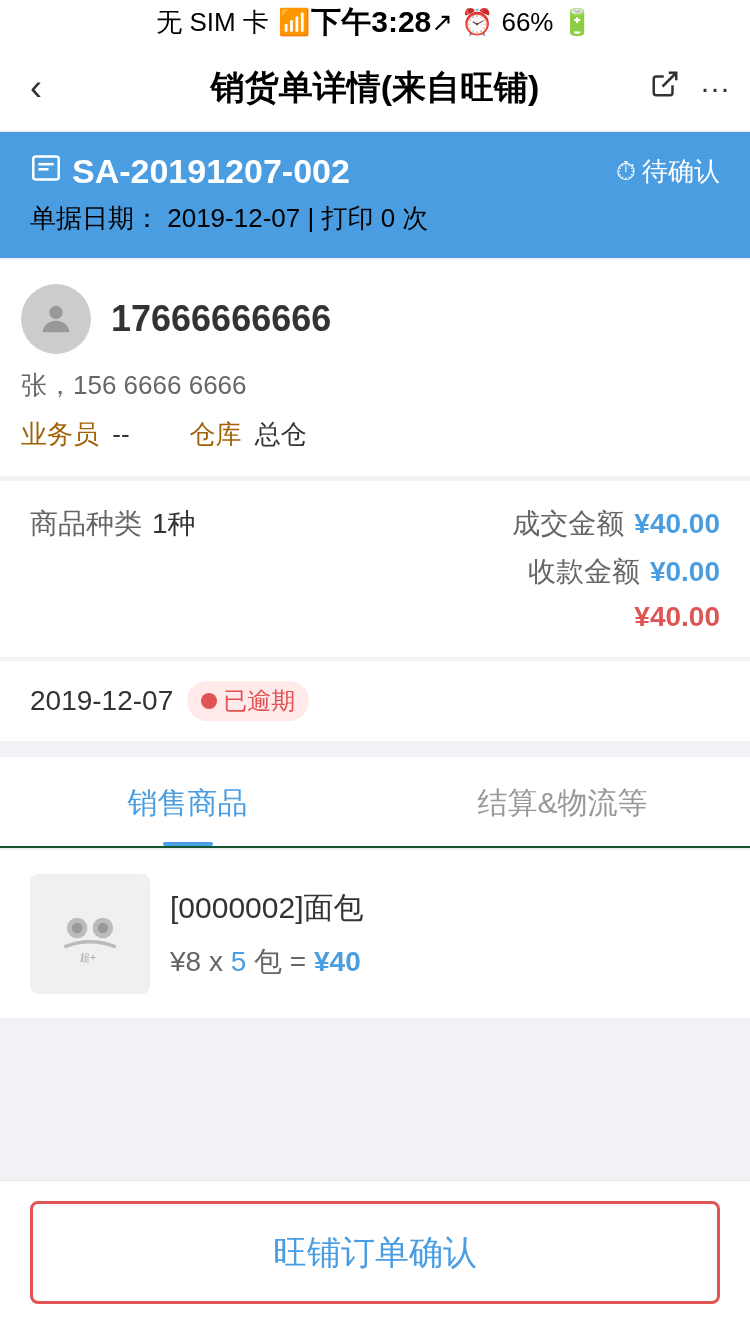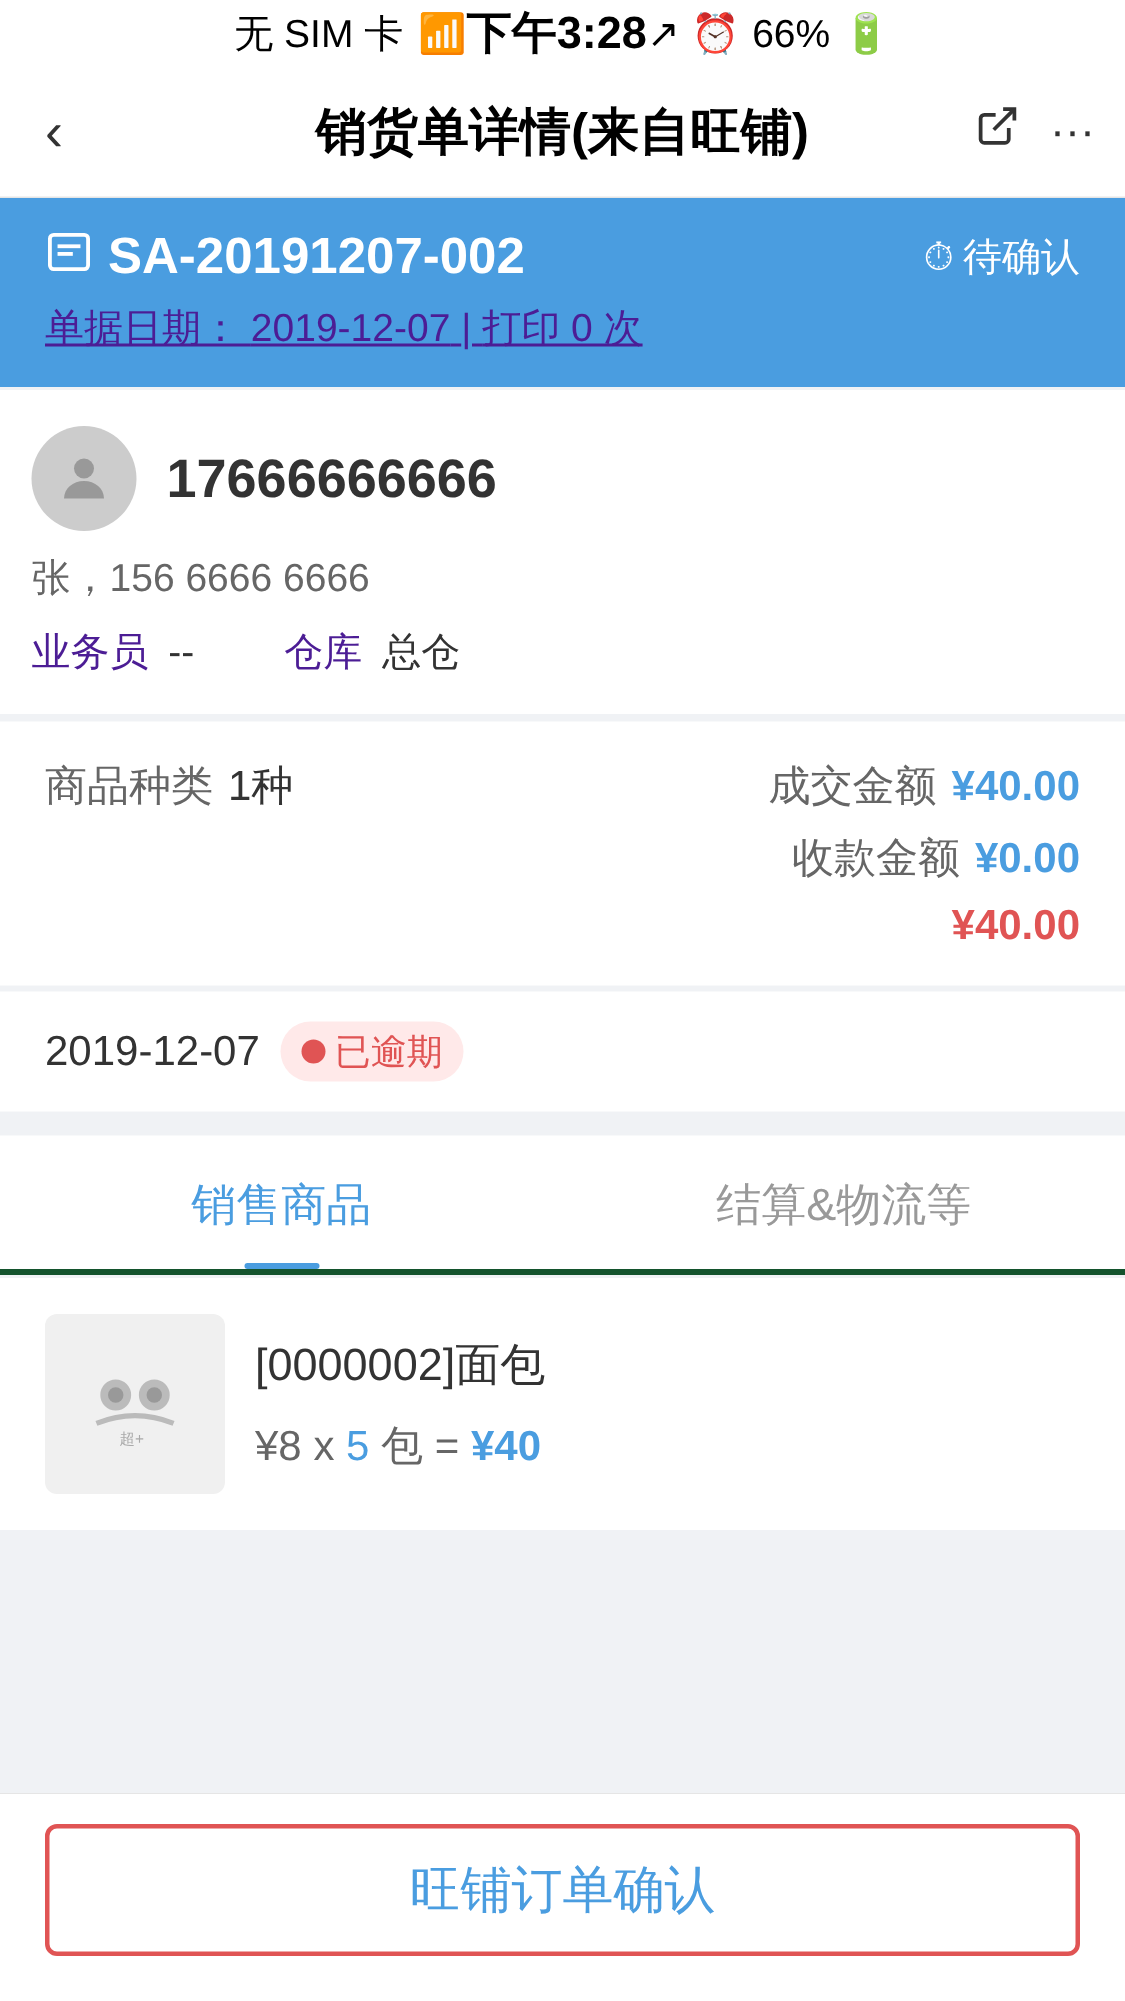--- a/index.html
+++ b/index.html
@@ -107,22 +107,21 @@
     }
     .status-tag {
       font-size: 26px;
       color: #fff;
       display: flex;
       align-items: center;
       gap: 6px;
     }
     .order-date {
       font-size: 26px;
-      color: #4c1d95;
-      text-decoration: underline;
+      color: #000000;
     }
 
     
     .section-card {
       background: #fff;
       margin-bottom: 5px;
       padding: 24px 21px;
     }
 
     
@@ -154,21 +153,21 @@
       color: #666;
       margin-bottom: 14px;
     }
     .customer-meta {
       display: flex;
       gap: 60px;
       font-size: 26px;
       color: #666;
     }
     .customer-meta-item span.label {
-      color: #4c1d95;
+      color: #a16207;
     }
     .customer-meta-item span.value {
       color: #333;
       margin-left: 6px;
     }
 
     
     .summary-section {
       background: #fff;
       margin-bottom: 4px;
@@ -250,21 +249,21 @@
       display: inline-block;
     }
 
     
     .tabs-section {
       background: #fff;
       margin-bottom: 2px;
     }
     .tabs-row {
       display: flex;
-      border-bottom: 4px solid #14532d;
+      border-bottom: 2px solid #14532d;
     }
     .tab-item {
       flex: 1;
       text-align: center;
       padding: 26px 0 22px;
       font-size: 30px;
       color: #999;
       cursor: pointer;
       position: relative;
     }
@@ -336,21 +335,21 @@
     .bottom-bar {
       position: fixed;
       bottom: 0;
       width: 750px;
       background: #fff;
       padding: 20px 30px 30px;
       border-top: 1px solid #e5e5e5;
     }
     .confirm-btn {
       width: 100%;
-      height: 88px;
+      height: 103px;
       border: 3px solid #e05454;
       border-radius: 8px;
       background: #fff;
       font-size: 34px;
       color: #4a9de0;
       cursor: pointer;
       display: flex;
       align-items: center;
       justify-content: center;
     }

